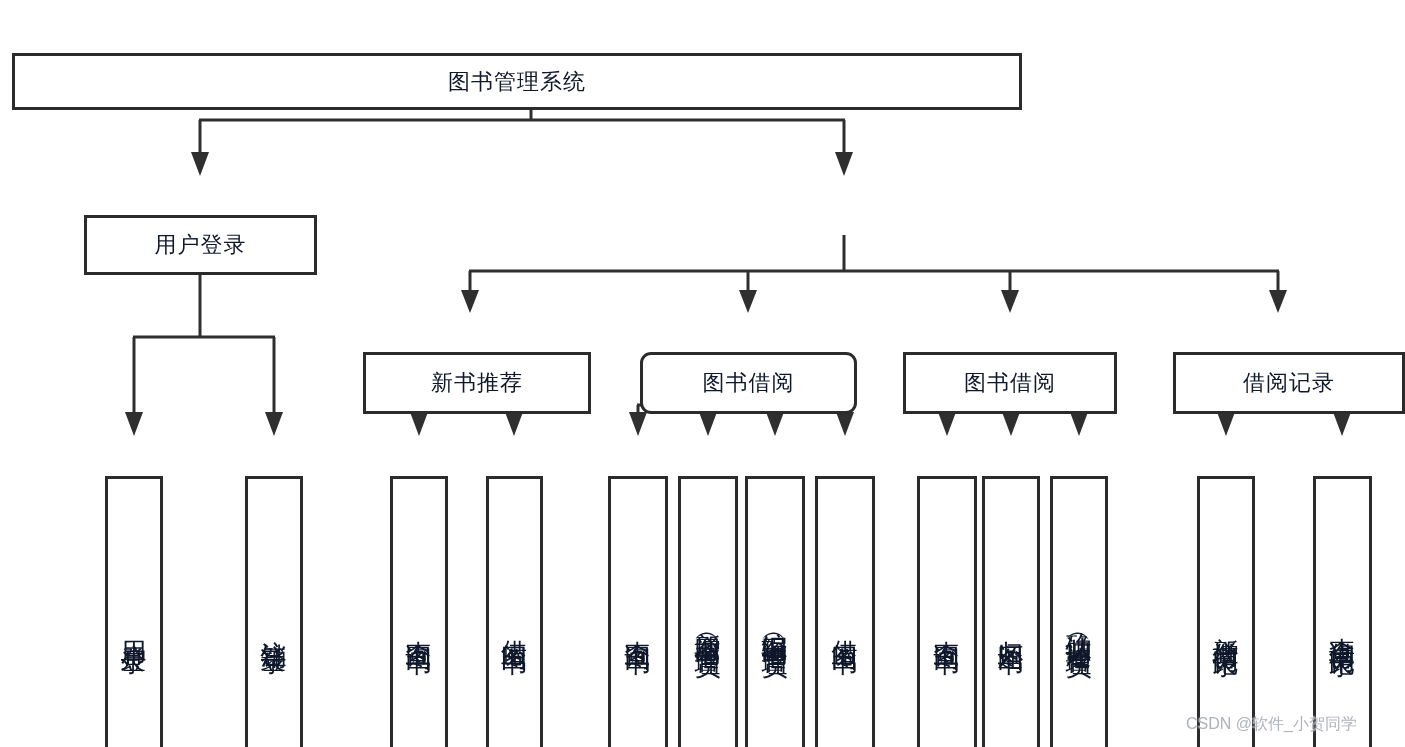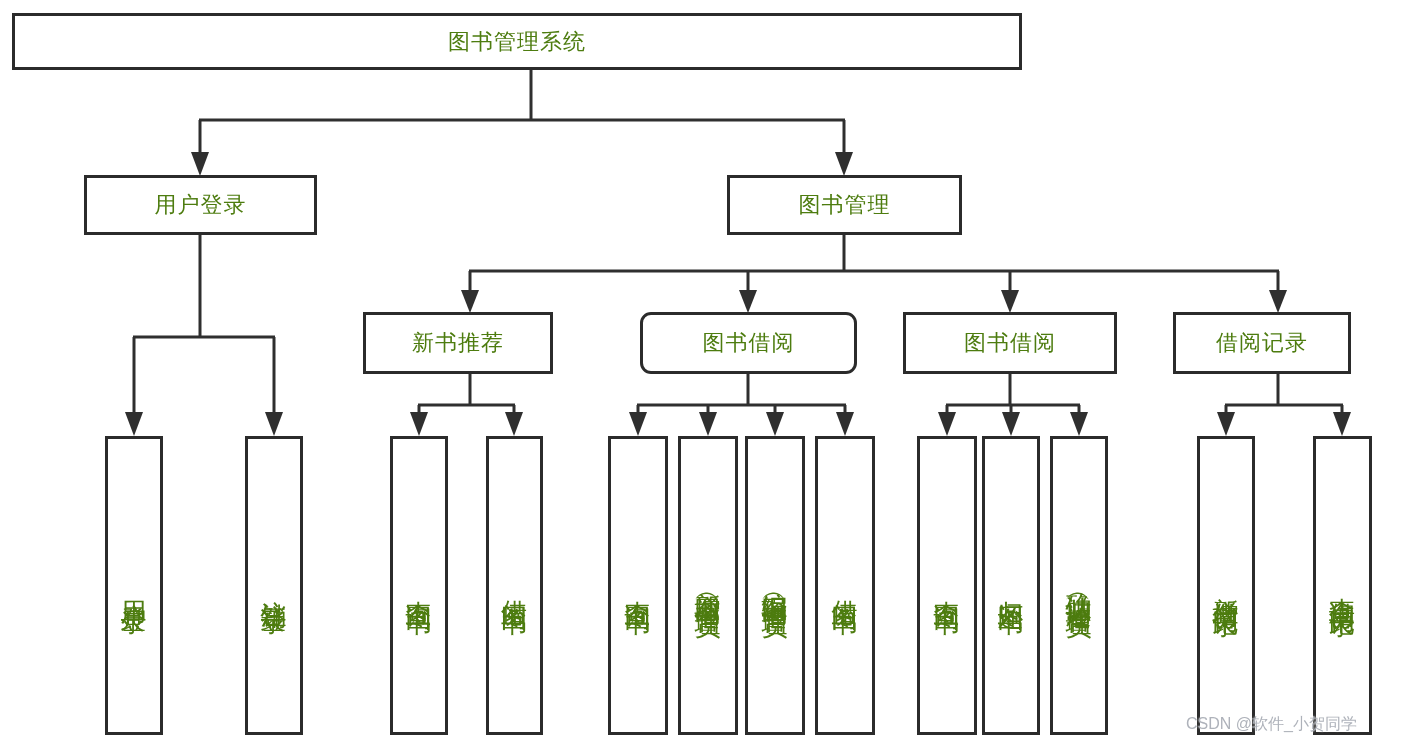--- a/index.html
+++ b/index.html
@@ -27,25 +27,26 @@
   }
   svg.connectors polygon {
     fill: #2f2f2f;
     stroke: none;
   }
   .node {
     position: absolute;
     box-sizing: border-box;
     border: 3px solid #2b2b2b;
     background: #ffffff;
-    color: #4d7c0f;
+    color: #0f172a;
     display: flex;
     align-items: center;
     justify-content: center;
     z-index: 2;
+    margin-top: 40px;
   }
   .node.header {
     font-size: 22px;
     letter-spacing: 1px;
     white-space: nowrap;
   }
   .node.leaf {
     writing-mode: vertical-rl;
     text-orientation: mixed;
     font-size: 26px;
@@ -126,26 +127,25 @@
     <line x1="1225" y1="405" x2="1343" y2="405"></line>
     <line x1="1226" y1="405" x2="1226" y2="414"></line>
     <polygon points="1217,412 1235,412 1226,436"></polygon>
     <line x1="1342" y1="405" x2="1342" y2="414"></line>
     <polygon points="1333,412 1351,412 1342,436"></polygon>
   </svg>
 
   <div class="node header" style="left:12px; top:13px; width:1010px; height:57px;">图书管理系统</div>
 
   <div class="node header" style="left:84px; top:175px; width:233px; height:60px;">用户登录</div>
-  <div class="node header" style="left:727px; top:175px; width:235px; height:60px;">图书管理</div>
 
-  <div class="node header" style="left:363px; top:312px; width:190px; height:62px;">新书推荐</div>
+  <div class="node header" style="left:363px; top:312px; width:228px; height:62px;">新书推荐</div>
   <div class="node header" style="left:640px; top:312px; width:217px; height:62px;border-radius:11px;">图书借阅</div>
   <div class="node header" style="left:903px; top:312px; width:214px; height:62px;">图书借阅</div>
-  <div class="node header" style="left:1173px; top:312px; width:178px; height:62px;">借阅记录</div>
+  <div class="node header" style="left:1173px; top:312px; width:232px; height:62px;">借阅记录</div>
 
   <div class="node leaf" style="left:105px; top:436px; width:58px; height:299px;">用户登录</div>
   <div class="node leaf" style="left:245px; top:436px; width:58px; height:299px;">注销登录</div>
 
   <div class="node leaf" style="left:390px; top:436px; width:58px; height:299px;">查询图书</div>
   <div class="node leaf" style="left:486px; top:436px; width:57px; height:299px;">借阅图书</div>
 
   <div class="node leaf" style="left:608px; top:436px; width:60px; height:299px;">查询图书</div>
   <div class="node leaf" style="left:678px; top:436px; width:60px; height:299px;">新增图书（管理员）</div>
   <div class="node leaf" style="left:745px; top:436px; width:60px; height:299px;">编辑图书（管理员）</div>

